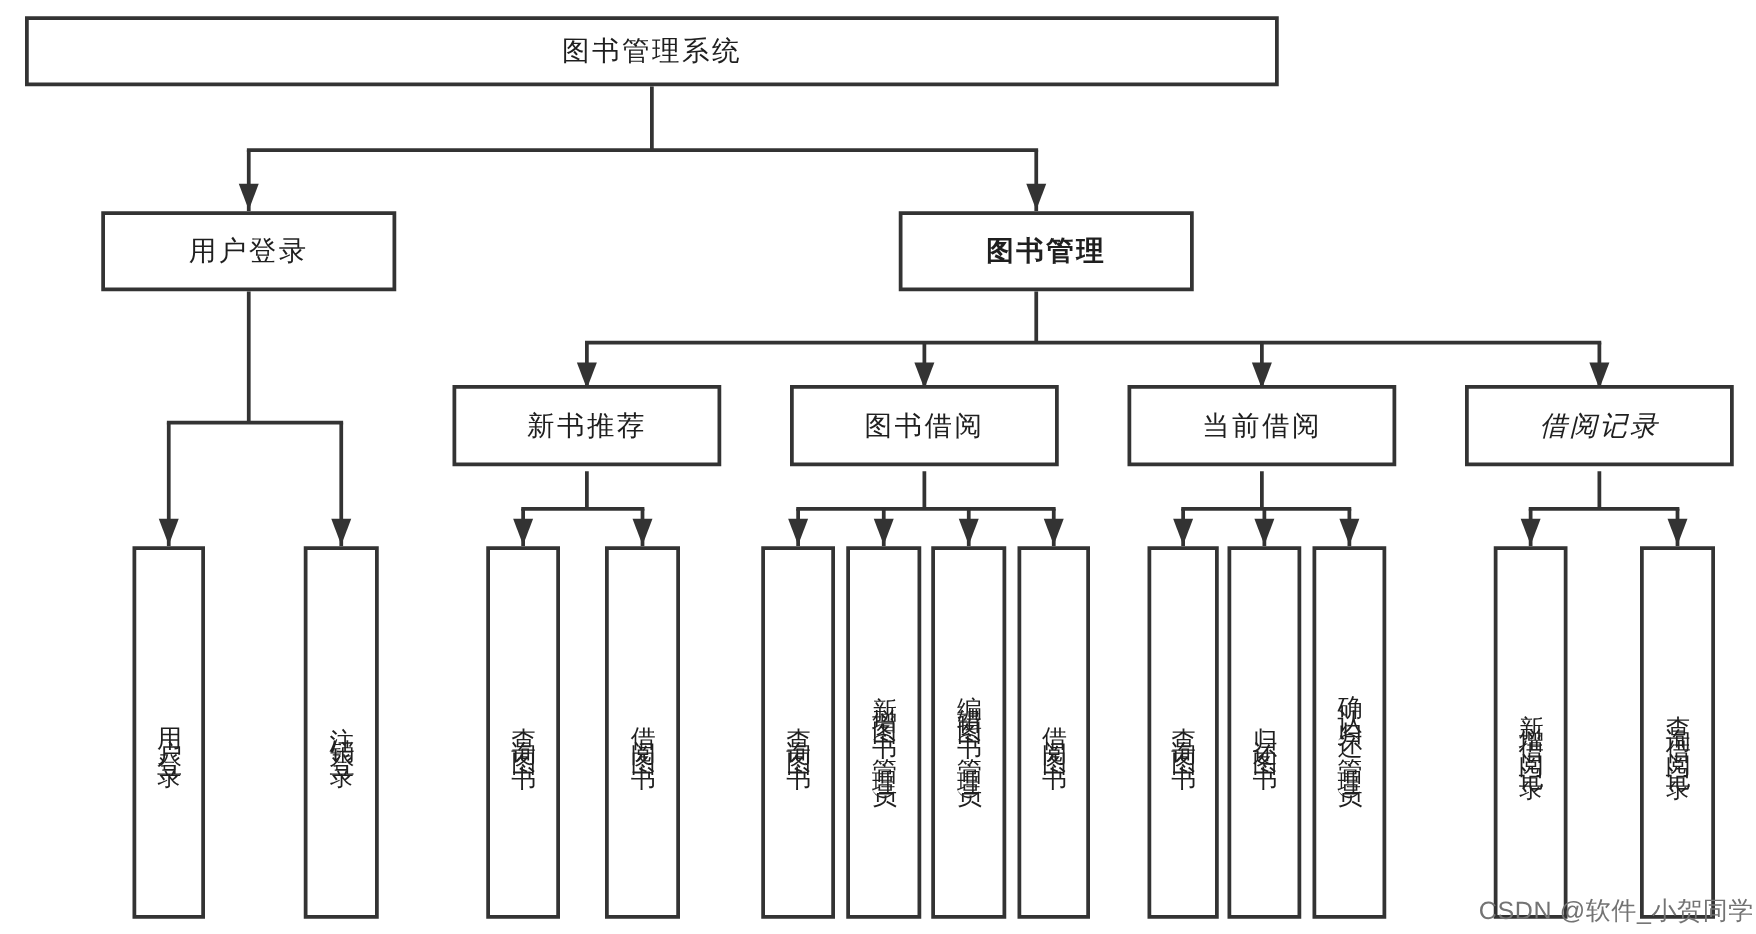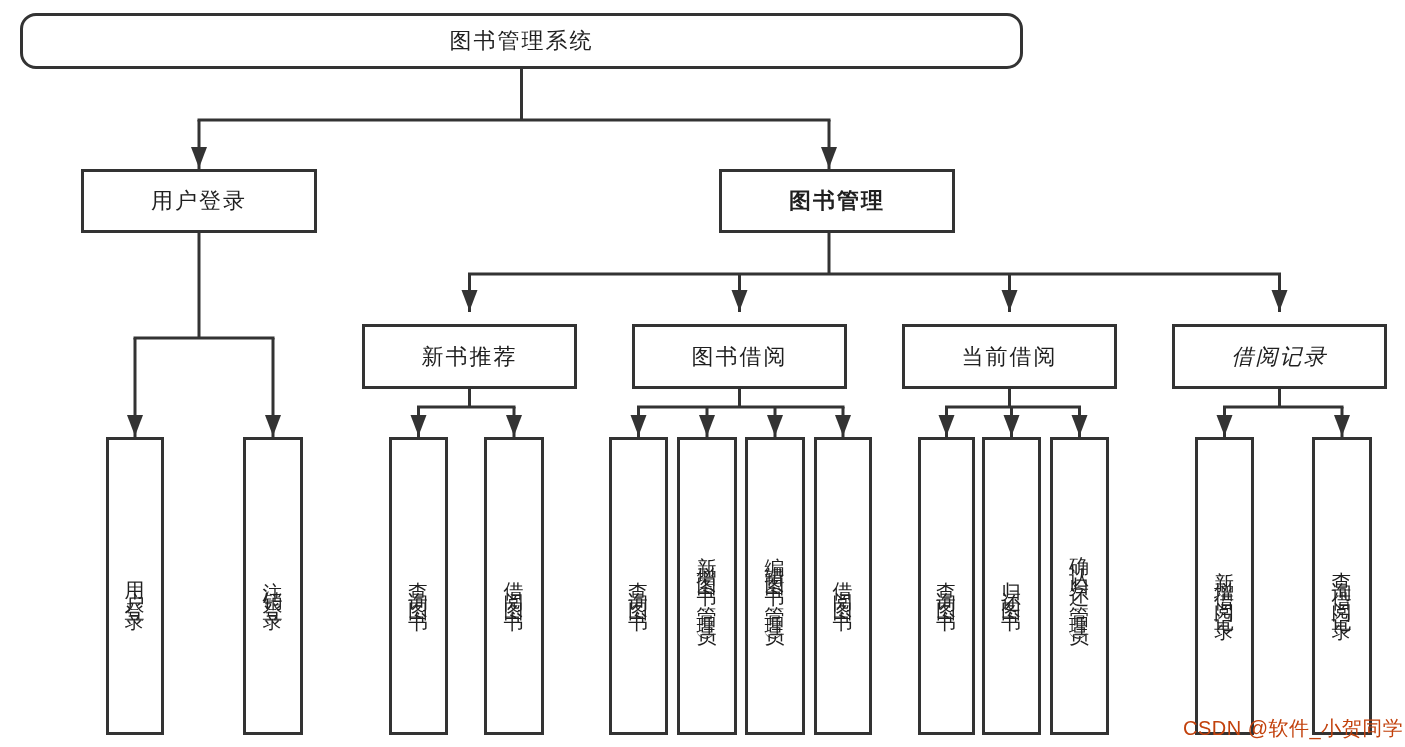--- a/index.html
+++ b/index.html
@@ -37,49 +37,48 @@
   .hbox {
     font-size: 22px;
     letter-spacing: 2px;
     white-space: nowrap;
   }
   .root {
     left: 20px;
     top: 13px;
     width: 1003px;
     height: 56px;
-    border-radius: 16px;
   }
   .lvl2 {
     top: 169px;
     width: 236px;
     height: 64px;
   }
   .lvl3 {
-    top: 324px;
+    top: 308px;
     width: 215px;
     height: 65px;
   }
   .leaf {
     top: 437px;
     height: 298px;
     writing-mode: vertical-rl;
     text-orientation: mixed;
     font-size: 20px;
     letter-spacing: 10px;
     line-height: 1;
     text-align: center;
   }
   .watermark {
     position: absolute;
     left: 1183px;
     top: 715px;
     width: 215px;
     font-size: 20px;
-    color: #c2410c;
+    color: #737373;
     letter-spacing: 0.5px;
     white-space: nowrap;
     z-index: 5;
   }
 </style>
 </head>
 <body>
 
 <div id="canvas">
 

